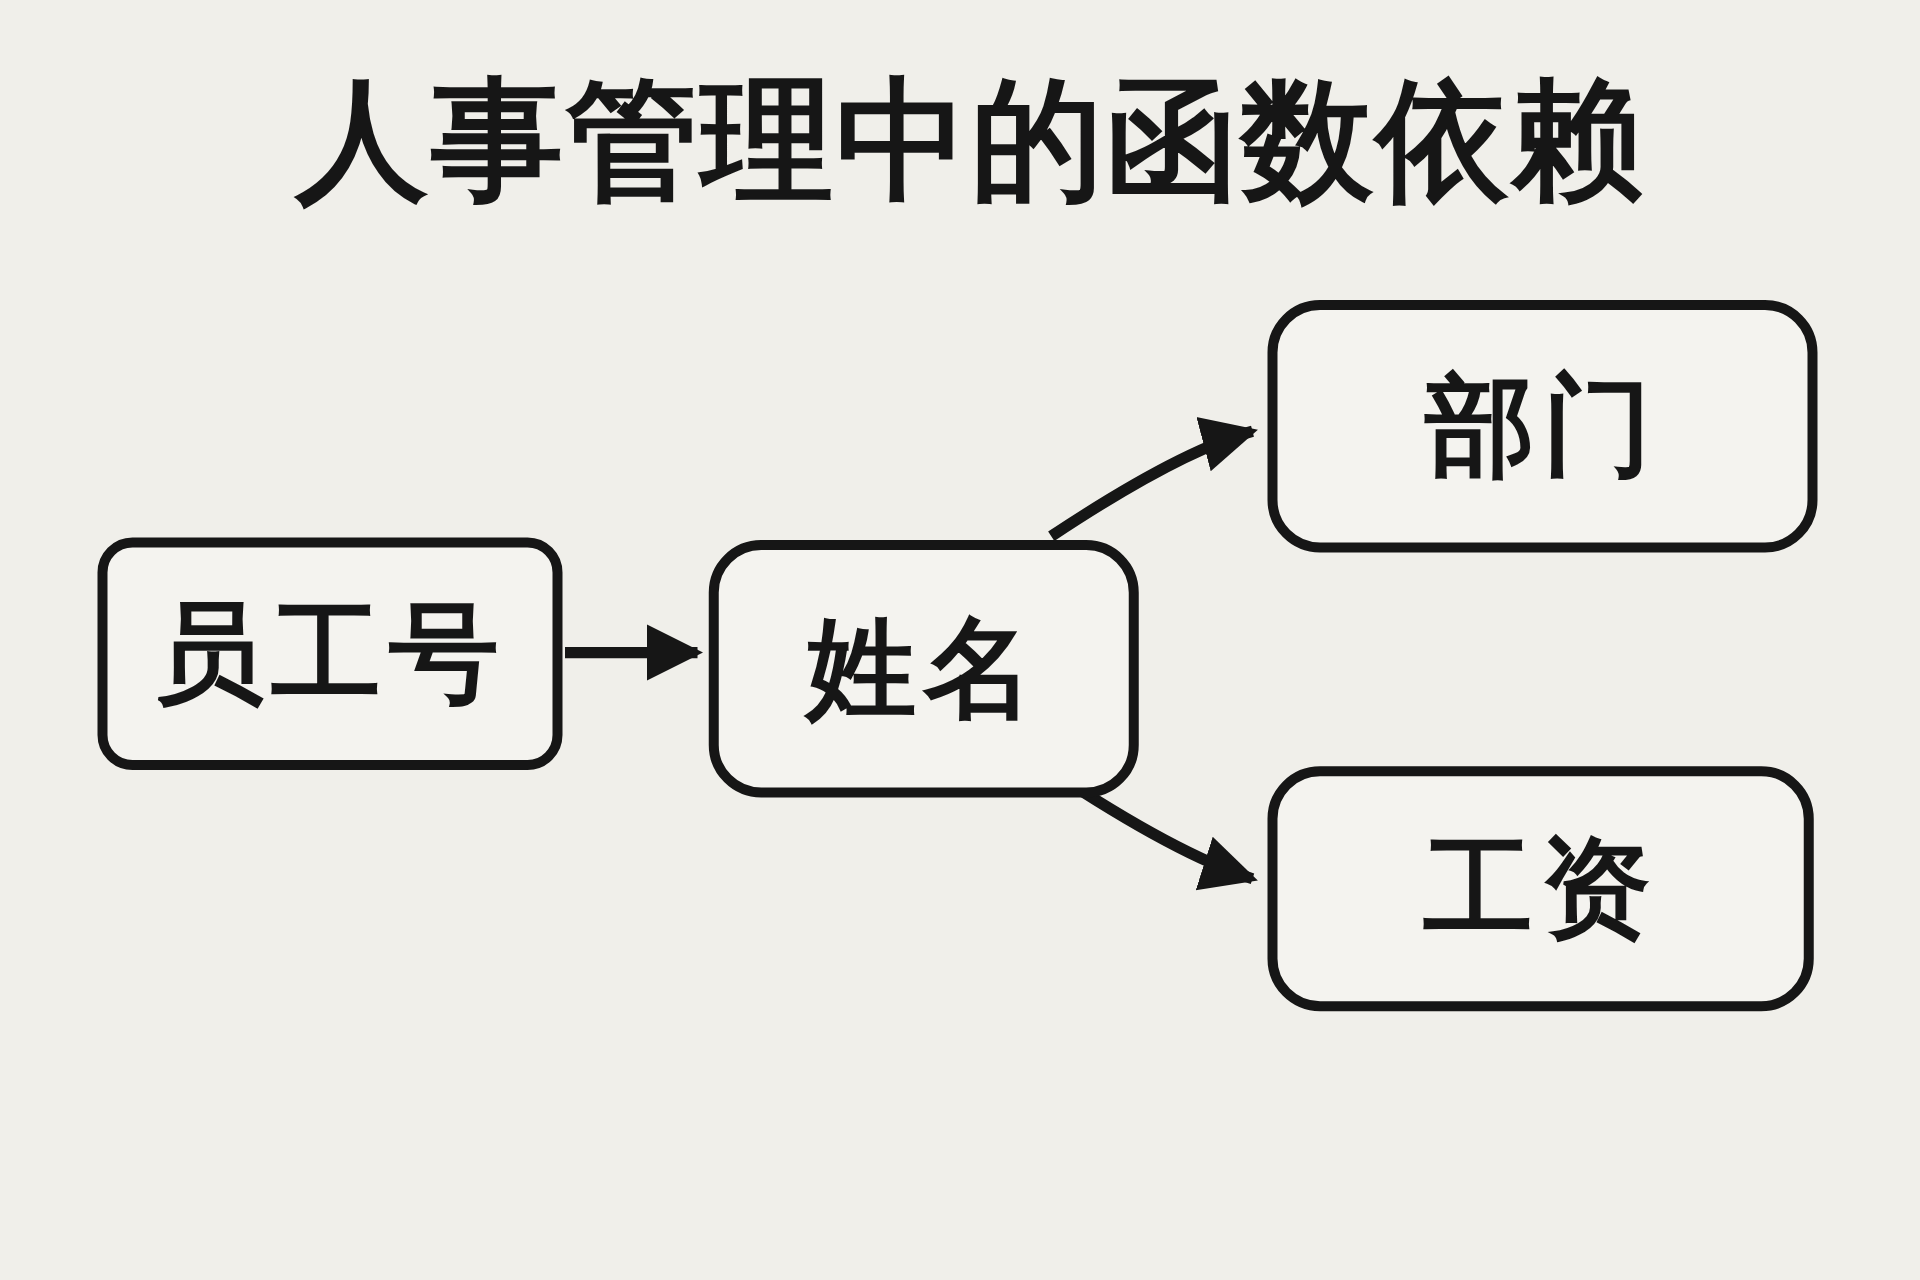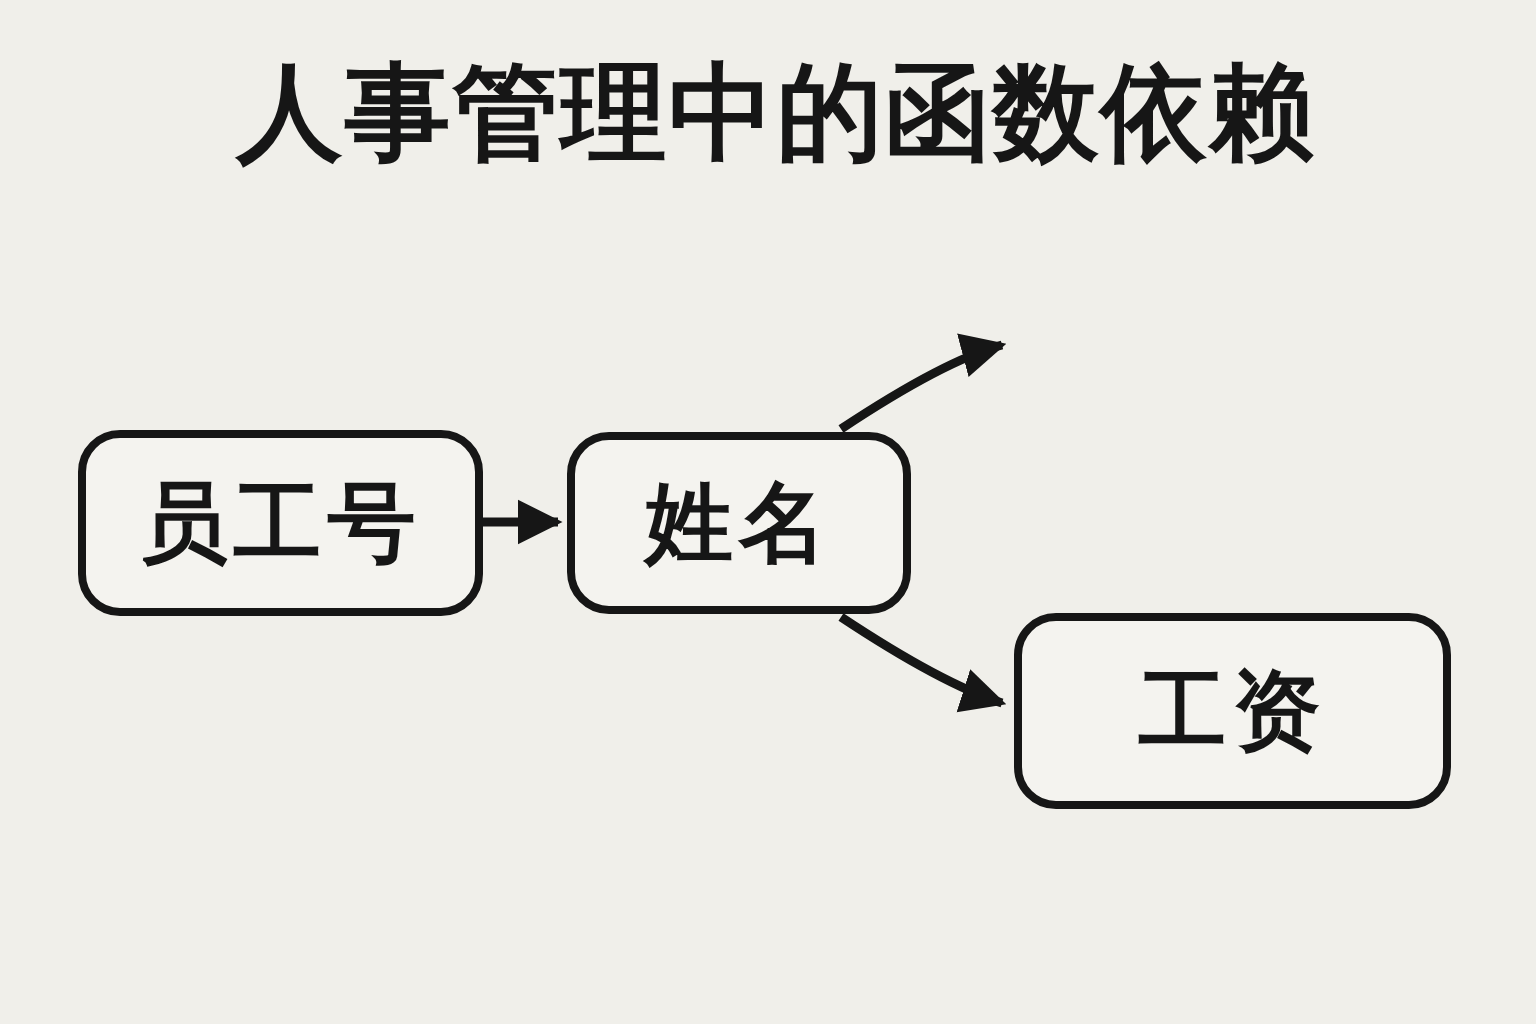--- a/index.html
+++ b/index.html
@@ -49,22 +49,22 @@
     border: 8px solid var(--ink);
     border-radius: 42px;
     display: flex;
     align-items: center;
     justify-content: center;
     color: var(--ink);
     font-size: 88px;
     font-weight: 800;
     letter-spacing: 6px;
   }
-  .node-employee-id { left: 78px;  top: 430px; width: 405px; height: 186px; }
-  .node-name        { left: 567px; top: 432px; width: 344px; height: 182px; }
+  .node-employee-id { left: 78px;  top: 430px; width: 372px; height: 186px; border-radius: 28px; }
+  .node-name        { left: 567px; top: 432px; width: 344px; height: 206px; }
   .node-department  { left: 1014px; top: 240px; width: 440px; height: 202px; }
   .node-salary      { left: 1014px; top: 613px; width: 437px; height: 196px; text-align: right; }
 </style>
 </head>
 <body>
 
 <div class="stage">
 
   <div class="title">人事管理中的函数依赖</div>
 
@@ -80,18 +80,21 @@
   </svg>
 
   <div class="node node-employee-id">
     <span>员工号</span>
   </div>
 
   <div class="node node-name">
     <span>姓名</span>
   </div>
 
+  <div class="node node-department">
+    <span>部门</span>
+  </div>
 
   <div class="node node-salary">
     <span>工资</span>
   </div>
 
 </div>
 
 </body></html>

